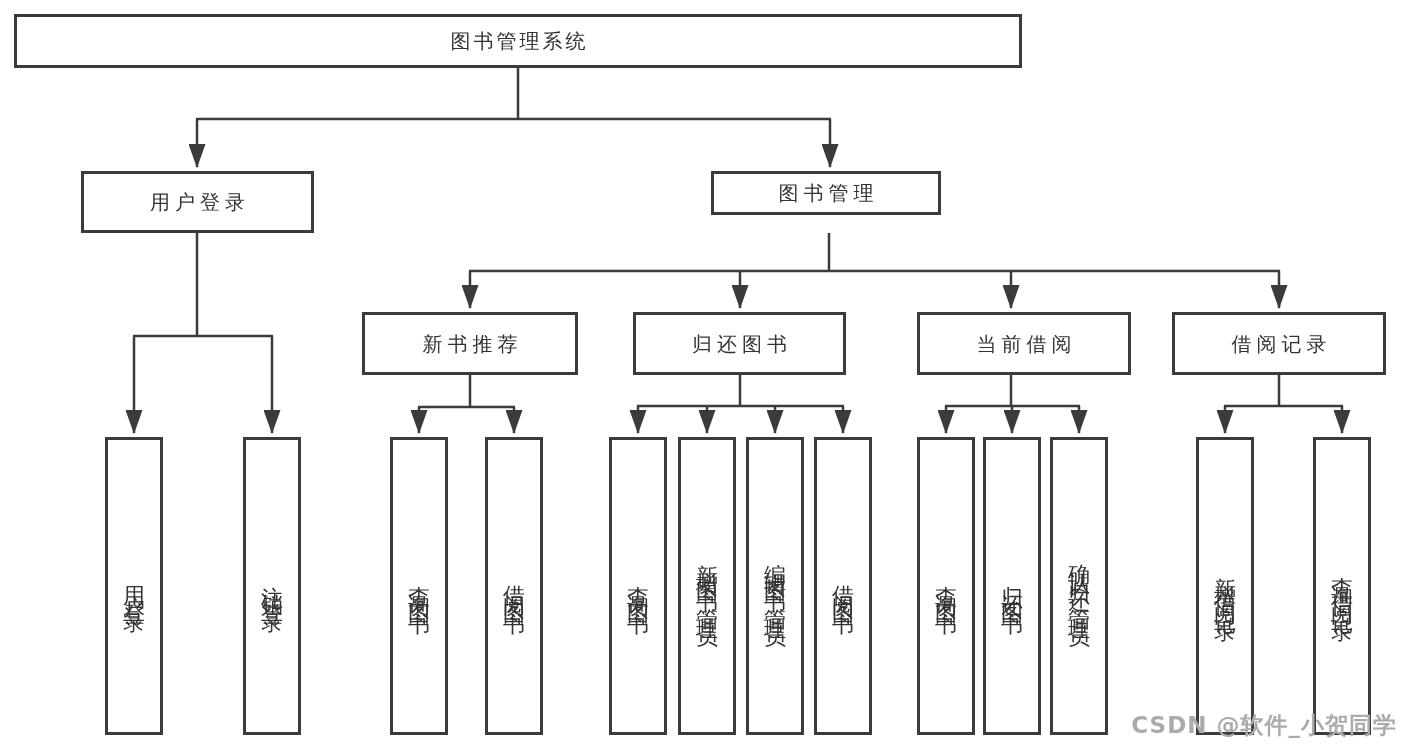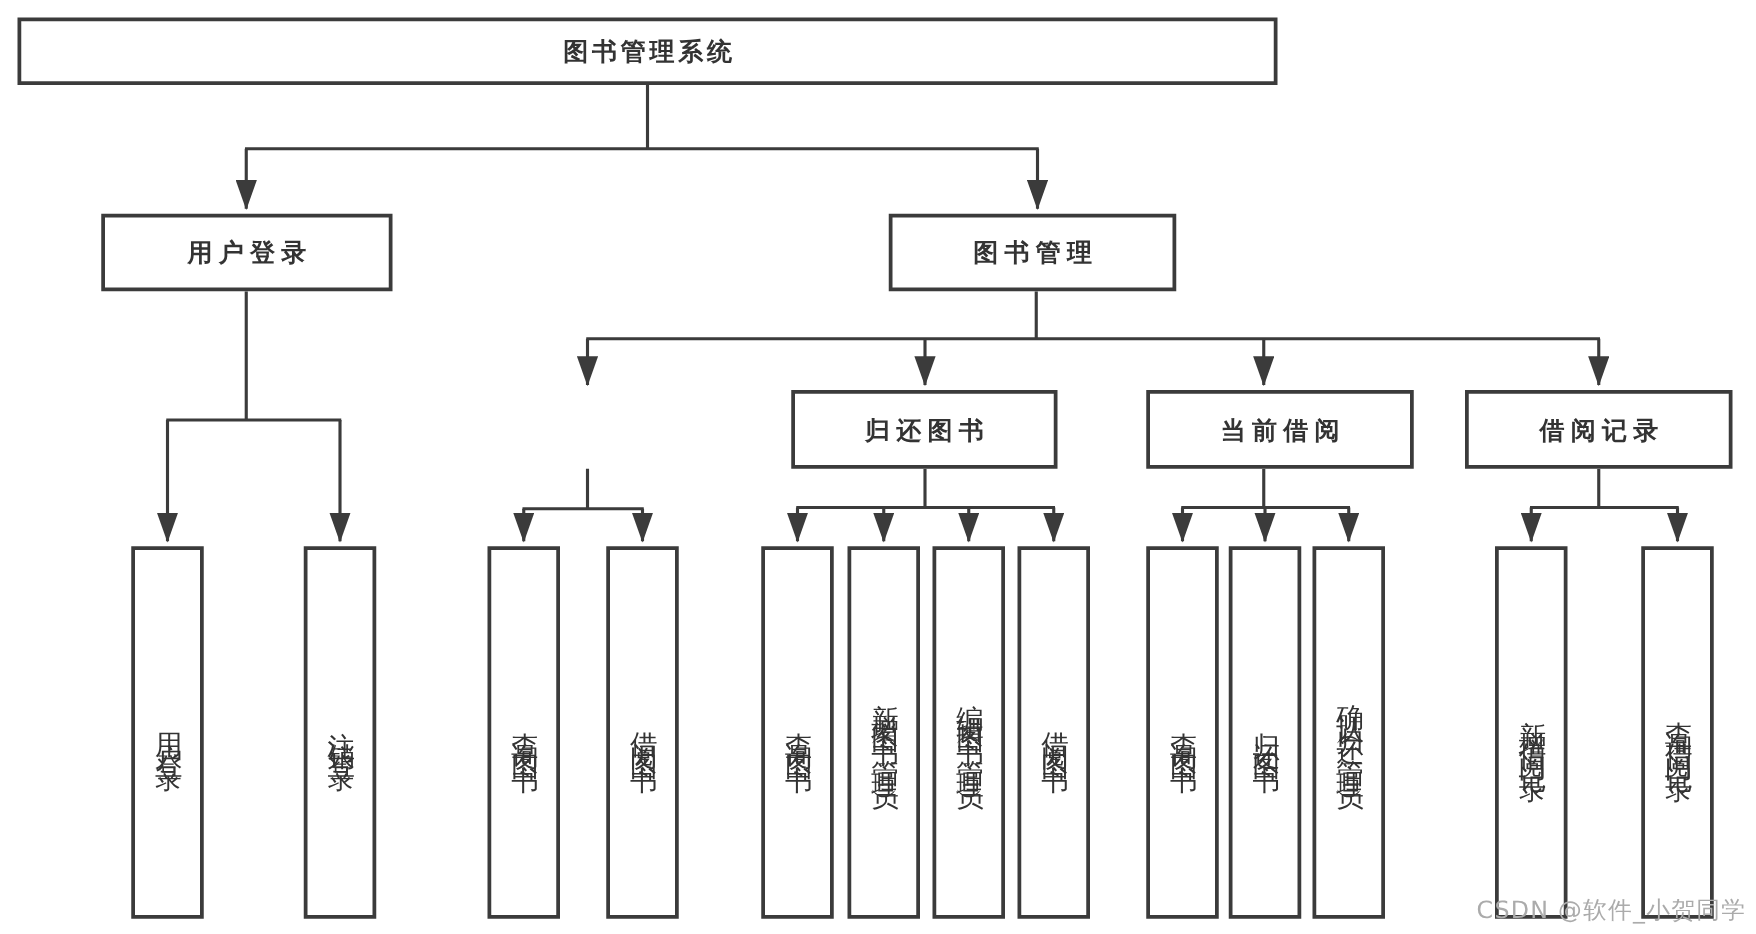--- a/index.html
+++ b/index.html
@@ -20,38 +20,38 @@
     align-items:center;
     justify-content:center;
     color:#333333;
   }
   .h-node span{
     font-size:20px;
     letter-spacing:5px;
     text-indent:5px;
     white-space:nowrap;
     line-height:1;
-    font-weight:bold;
   }
   .root-node span{letter-spacing:3px;text-indent:3px;}
   .v-node span{
     writing-mode:vertical-rl;
     text-orientation:mixed;
     font-size:22px;
     letter-spacing:9px;
     line-height:1;
   }
   #watermark{
     position:absolute;
     right:8px;
     bottom:6px;
-    font-size:19px;
+    font-size:23px;
     color:#ababab;
     letter-spacing:1px;
     white-space:nowrap;
+    font-weight:bold;
   }
 </style>
 </head>
 <body>
 
 <div id="stage">
 
   <svg id="connectors" viewBox="0 0 1405 747" xmlns="http://www.w3.org/2000/svg">
     <defs>
       <marker id="arw" viewBox="0 0 24 17" markerWidth="24" markerHeight="17" refX="23" refY="8.5" orient="auto" markerUnits="userSpaceOnUse">
@@ -95,24 +95,27 @@
     </g>
   </svg>
 
   <div class="node h-node root-node" style="left:14px;top:14px;width:1008px;height:54px;">
     <span>图书管理系统</span>
   </div>
 
   <div class="node h-node" style="left:81px;top:171px;width:233px;height:62px;">
     <span>用户登录</span>
   </div>
-  <div class="node h-node" style="left:711px;top:171px;width:230px;height:62px;">
+  <div class="node h-node" style="left:711px;top:171px;width:230px;height:44px;">
     <span>图书管理</span>
   </div>
 
+  <div class="node h-node" style="left:362px;top:312px;width:216px;height:63px;">
+    <span>新书推荐</span>
+  </div>
   <div class="node h-node" style="left:633px;top:312px;width:213px;height:63px;">
     <span>归还图书</span>
   </div>
   <div class="node h-node" style="left:904px;top:312px;width:214px;height:63px;margin-left:13px;">
     <span>当前借阅</span>
   </div>
   <div class="node h-node" style="left:1172px;top:312px;width:214px;height:63px;">
     <span>借阅记录</span>
   </div>
 

